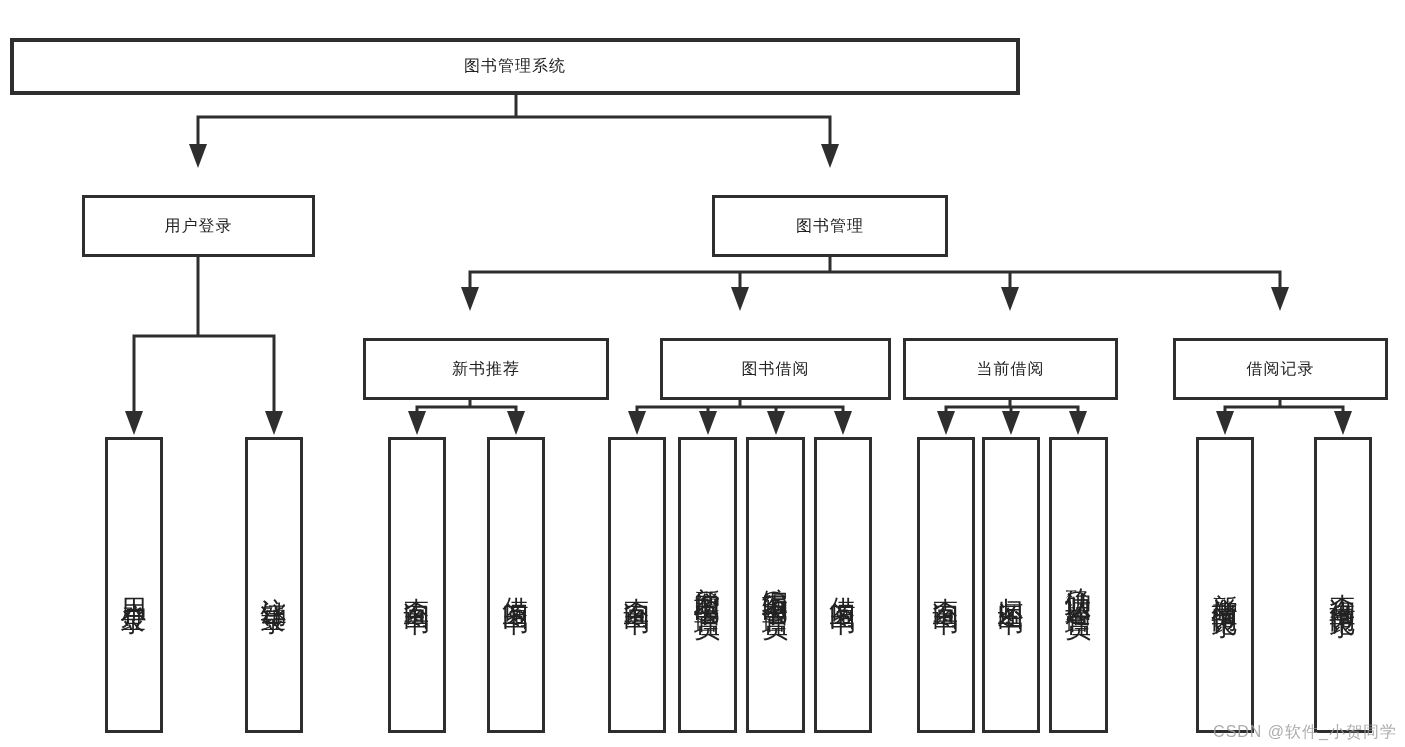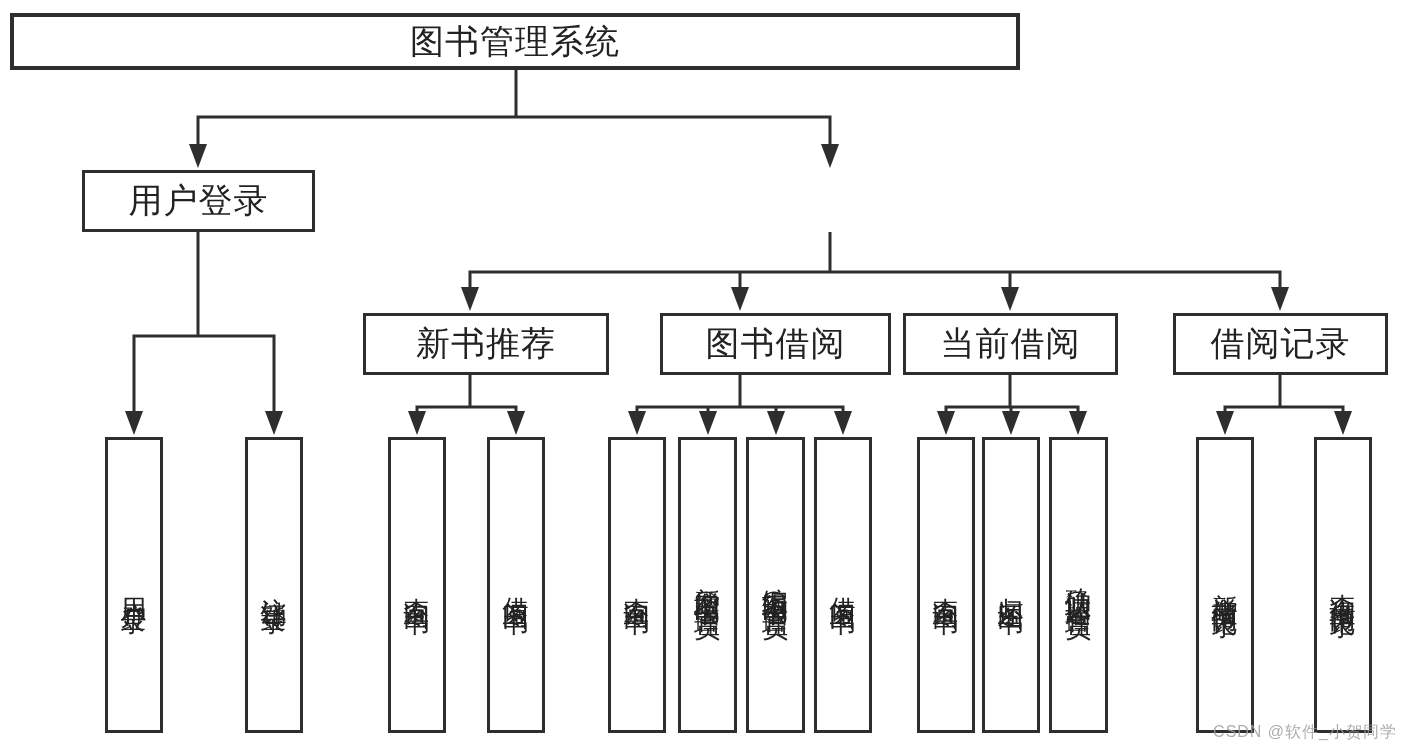--- a/index.html
+++ b/index.html
@@ -14,21 +14,21 @@
   .node{
     position:absolute;
     box-sizing:border-box;
     border:3px solid #2e2e2e;
     background:#ffffff;
     display:flex;
     align-items:center;
     justify-content:center;
     color:#222222;
   }
-  .node.h{font-size:34px;letter-spacing:1px;}
+  .node.h{font-size:16px;letter-spacing:1px;margin-top:25px;}
   .node.root{border-width:4px;}
   .node.v{font-size:26px;}
   .vtext{
     writing-mode:vertical-rl;
     text-orientation:mixed;
     letter-spacing:4px;
     line-height:1;
     white-space:nowrap;
   }
   .watermark{
@@ -102,20 +102,21 @@
       <polygon points="1069,411 1087,411 1078,435"></polygon>
 
       <polygon points="1216,411 1234,411 1225,435"></polygon>
       <polygon points="1334,411 1352,411 1343,435"></polygon>
     </g>
   </svg>
 
   <div class="node h root" style="left:10px;top:13px;width:1010px;height:57px">图书管理系统</div>
 
   <div class="node h" style="left:82px;top:170px;width:233px;height:62px">用户登录</div>
+  <div class="node h" style="left:712px;top:170px;width:236px;height:62px">图书管理</div>
 
   <div class="node h" style="left:363px;top:313px;width:246px;height:62px">新书推荐</div>
   <div class="node h" style="left:660px;top:313px;width:231px;height:62px">图书借阅</div>
   <div class="node h" style="left:903px;top:313px;width:215px;height:62px">当前借阅</div>
   <div class="node h" style="left:1173px;top:313px;width:215px;height:62px">借阅记录</div>
 
   <div class="node v" style="left:105px;top:437px;width:58px;height:296px">
     <span class="vtext">用户登录</span>
   </div>
   <div class="node v" style="left:245px;top:437px;width:58px;height:296px">

